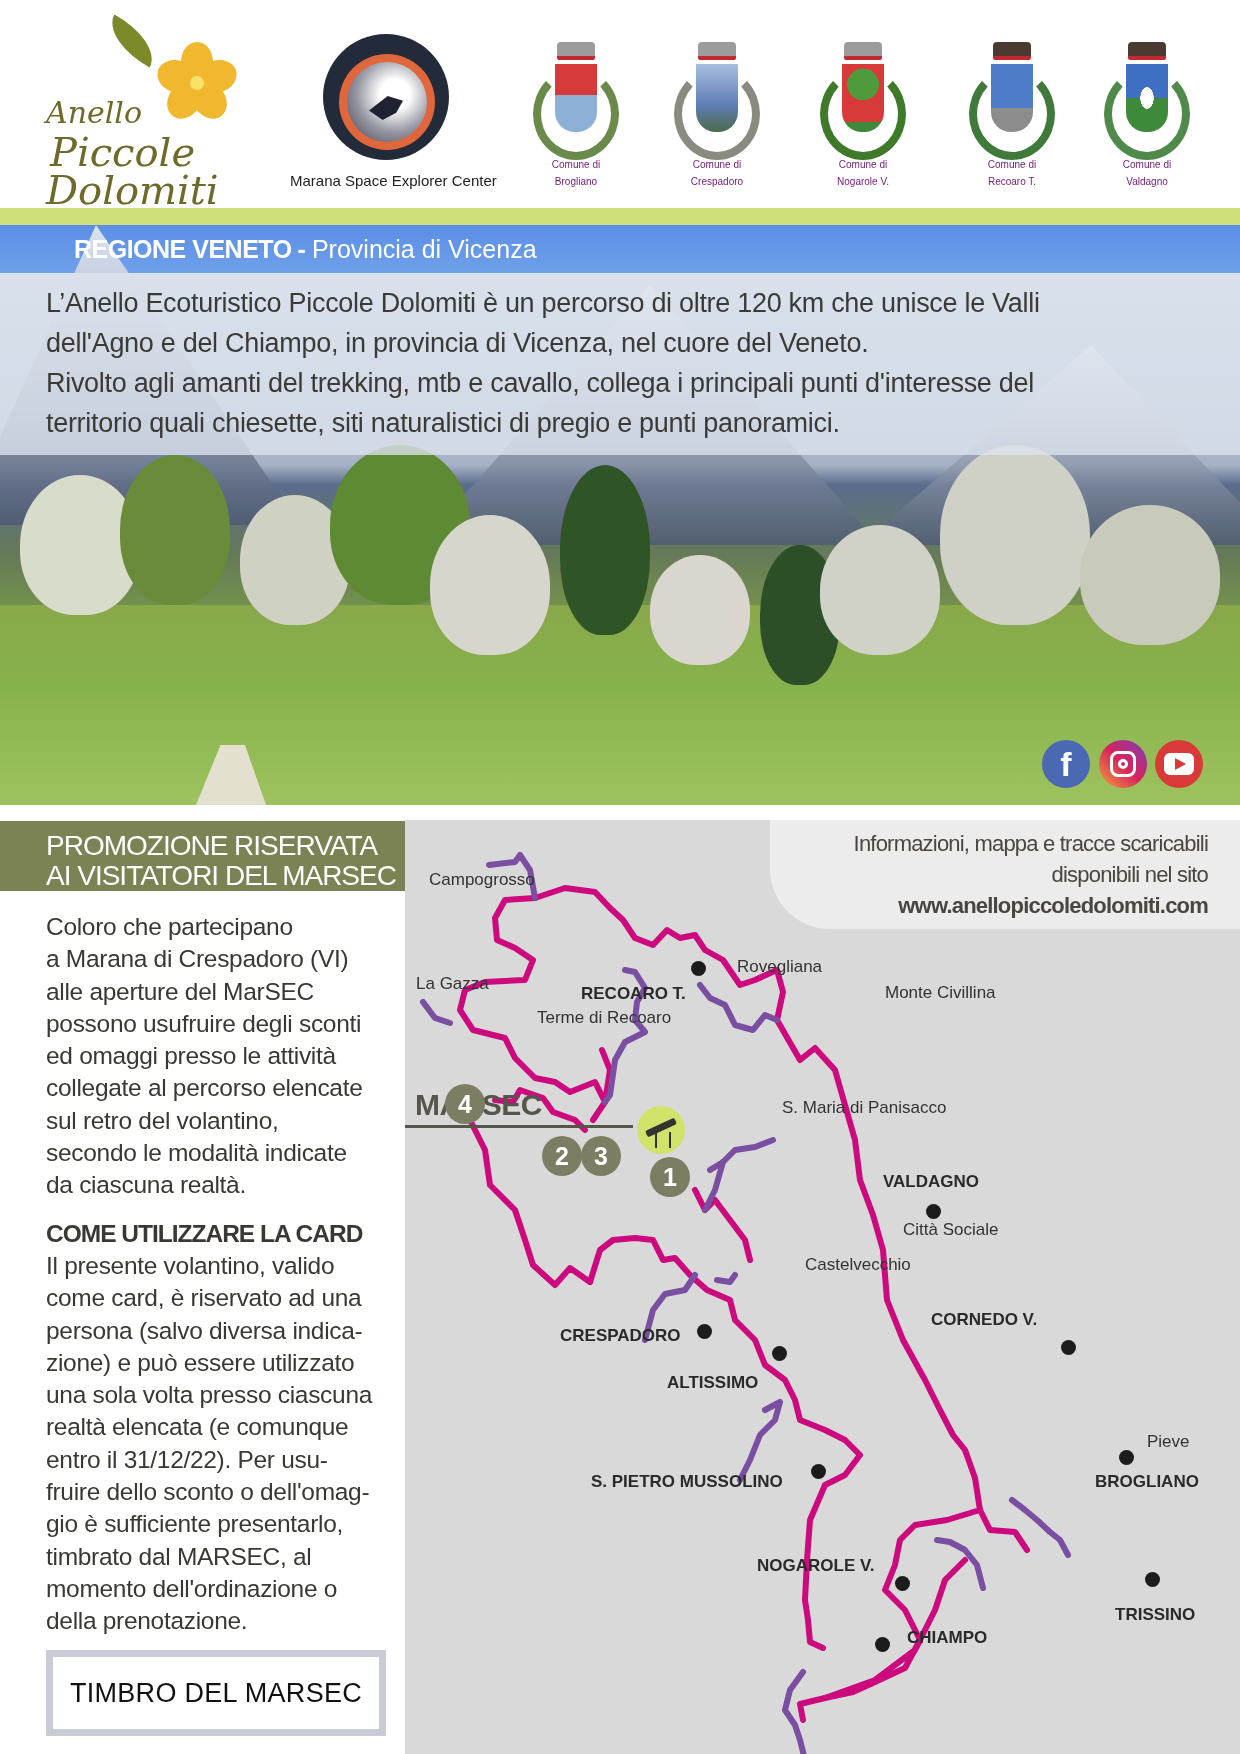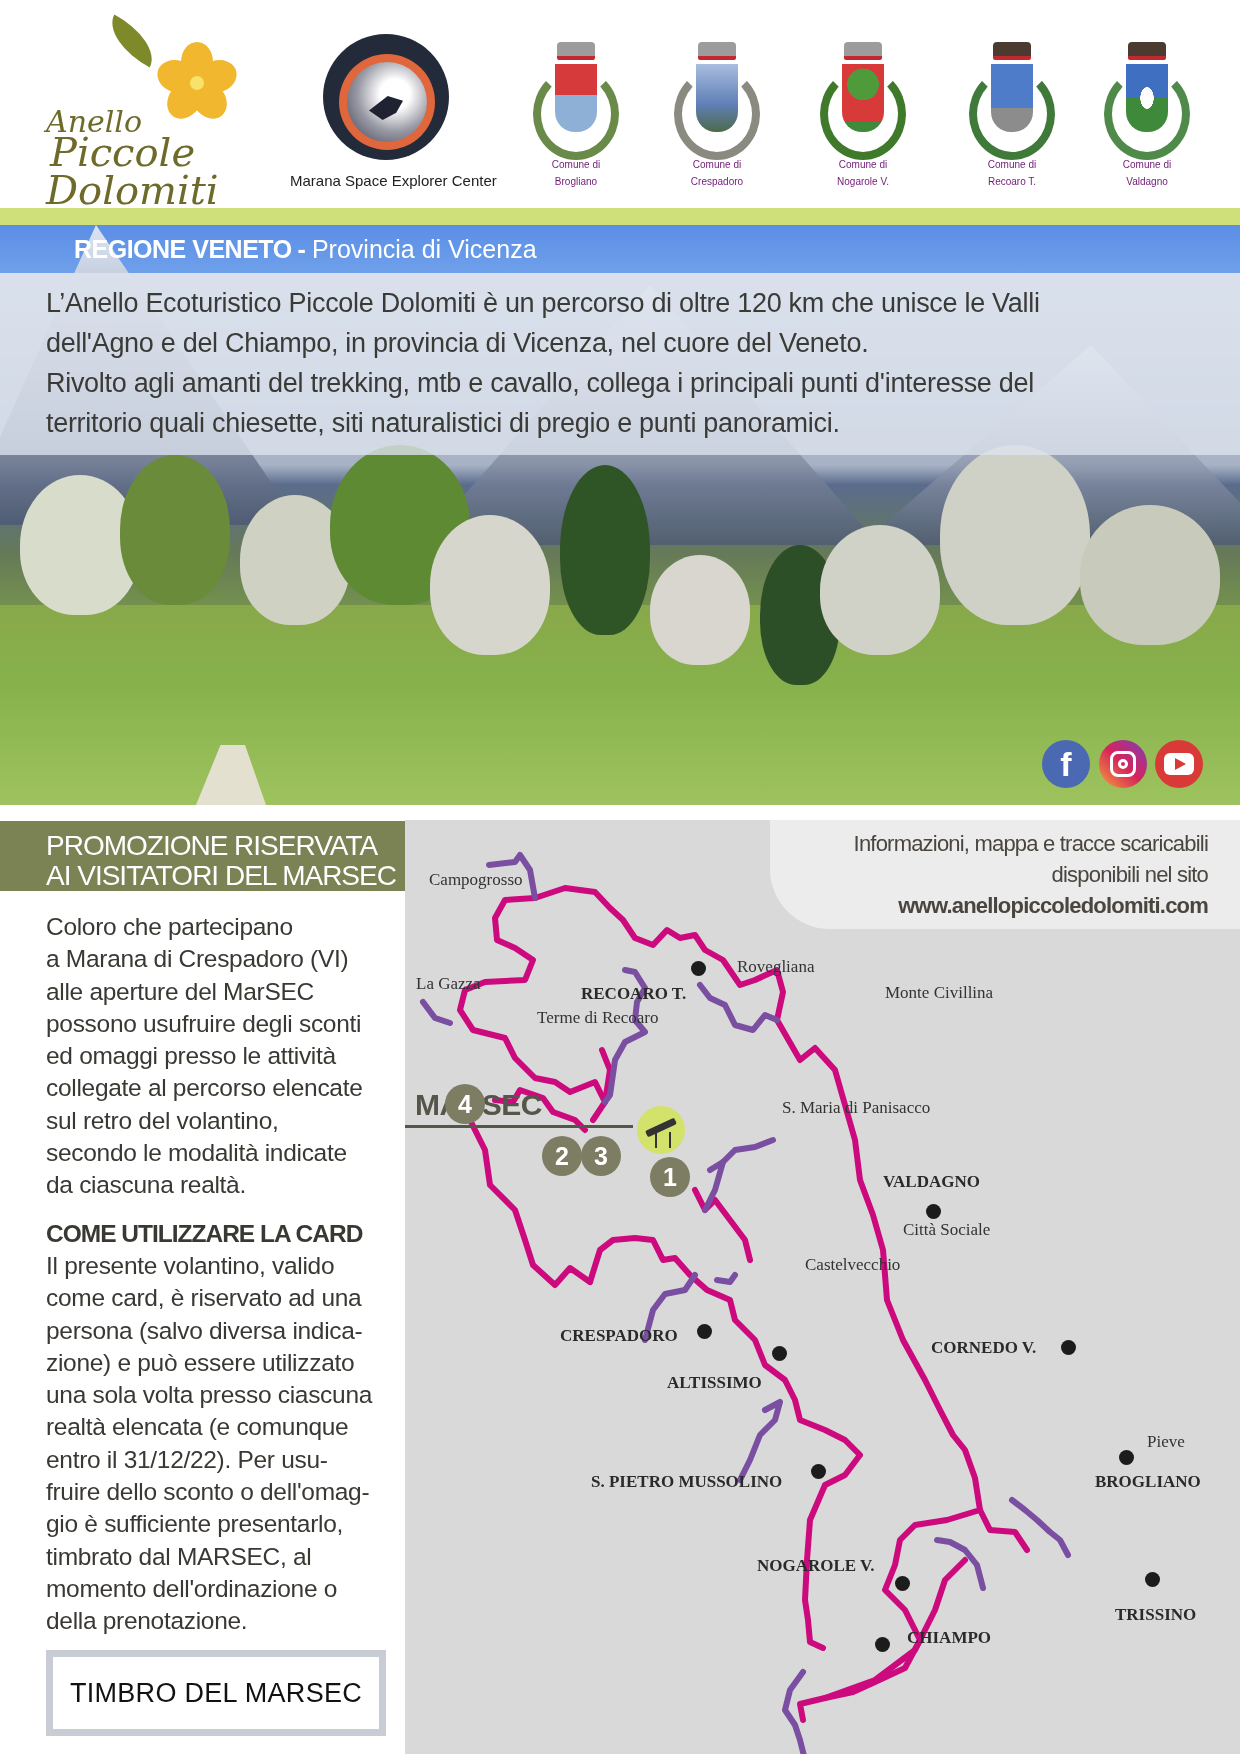--- a/index.html
+++ b/index.html
@@ -7,21 +7,21 @@
   body { position: relative; font-family: "Liberation Sans", "DejaVu Sans", sans-serif; color: #3b3a36; }
 
   
   .header { position: absolute; left: 0; top: 0; width: 1240px; height: 208px; background: #fff; }
   .logo-apd { position: absolute; left: 40px; top: 20px; width: 210px; height: 185px; }
   .logo-apd .leaf { position: absolute; left: 64px; top: 6px; width: 56px; height: 30px; background: #7e8a2a; border-radius: 0 100% 0 100%; transform: rotate(28deg); }
   .logo-apd .flower { position: absolute; left: 112px; top: 18px; width: 90px; height: 90px; }
   .logo-apd .petal { position: absolute; width: 32px; height: 40px; background: #f0b72f; border-radius: 50%; left: 29px; top: 4px; transform-origin: 16px 41px; }
   .logo-apd .center { position: absolute; left: 38px; top: 38px; width: 14px; height: 14px; border-radius: 50%; background: #f7e36a; }
   .logo-apd .word { position: absolute; left: 6px; font-family: "DejaVu Serif", serif; font-style: italic; color: #6e6a2a; line-height: 1; }
-  .logo-apd .w1 { top: 87px; font-size: 30px; }
+  .logo-apd .w1 { top: 78px; font-size: 30px; }
   .logo-apd .w2 { top: 112px; font-size: 40px; left: 10px; }
   .logo-apd .w3 { top: 150px; font-size: 40px; }
 
   .logo-marsec { position: absolute; left: 290px; top: 34px; width: 200px; height: 160px; text-align: center; }
   .marsec-disc { position: absolute; left: 33px; top: 0; width: 126px; height: 126px; border-radius: 50%; background: #232b3a; }
   .marsec-ring { position: absolute; left: 16px; top: 20px; width: 96px; height: 96px; border-radius: 50%; background: #e0663c; }
   .marsec-inner { position: absolute; left: 8px; top: 8px; width: 80px; height: 80px; border-radius: 50%; background: radial-gradient(circle at 60% 40%, #ffffff 0 22%, #9a9aa6 55%, #3c3e4c 100%); }
   .marsec-shuttle { position: absolute; left: 22px; top: 34px; width: 34px; height: 24px; background: #1f2230; clip-path: polygon(0 60%, 55% 0, 100% 20%, 80% 70%, 40% 100%); }
   .marsec-caption { position: absolute; left: 0; top: 138px; width: 200px; font-size: 15px; color: #222; white-space: nowrap; text-align: center; }
 
@@ -70,21 +70,21 @@
   .promo-body .line { display: block; white-space: nowrap; }
   .promo-body .gap { height: 16px; }
   .promo-body .head { font-weight: bold; letter-spacing: -1px; }
   .stamp-box { position: absolute; left: 46px; top: 845px; width 340px; width: 340px; height: 86px; border: 7px solid #c8cdd5; background: #fff; display: flex; align-items: center; justify-content: center; font-size: 27px; color: #111; letter-spacing: 0.3px; }
 
   
   .map { position: absolute; left: 405px; top: 820px; width: 835px; height: 934px; background: #d9d9d9; overflow: hidden; }
   .map svg.routes { position: absolute; left: 0; top: 0; width: 835px; height: 934px; }
   .info-bubble { position: absolute; left: 365px; top: 0; width: 480px; height: 109px; background: #ececec; border-radius: 0 0 0 60px; text-align: right; padding: 8px 42px 0 0; font-size: 22px; line-height: 31px; color: #4a463f; letter-spacing: -0.8px; }
   .info-bubble .url { font-weight: bold; }
-  .ml { position: absolute; font-size: 17px; color: #333; white-space: nowrap; font-family: Liberation Serif, serif; }
+  .ml { position: absolute; font-size: 17px; color: #333; white-space: nowrap; font-family: Liberation Sans, sans-serif; }
   .ml.town { font-weight: bold; color: #2a2a2a; font-size: 17px; }
   .dot { position: absolute; width: 15px; height: 15px; border-radius: 50%; background: #1c1c1c; }
   .num { position: absolute; width: 40px; height: 40px; border-radius: 50%; background: #7d7d63; color: #fff; font-weight: bold; font-size: 25px; display: flex; align-items: center; justify-content: center; font-family: "Liberation Sans", sans-serif; }
   .marsec-label { position: absolute; left: 10px; top: 268px; font-size: 30px; font-weight: bold; color: #56554a; letter-spacing: -0.5px; }
   .marsec-line { position: absolute; left: -2px; top: 305px; width: 230px; height: 3px; background: #56554a; }
   .telescope { position: absolute; left: 232px; top: 286px; width: 48px; height: 48px; border-radius: 50%; background: #d2e26a; }
   .telescope::before { content: ""; position: absolute; left: 8px; top: 18px; width: 32px; height: 7px; background: #333; transform: rotate(-25deg); border-radius: 2px; }
   .telescope::after { content: ""; position: absolute; left: 18px; top: 26px; width: 12px; height: 16px; border-left: 2px solid #333; border-right: 2px solid #333; }
 </style>
 </head>
@@ -284,21 +284,21 @@
   <span class="ml" style="left:480px; top:163px;">Monte Civillina</span>
   <span class="ml" style="left:377px; top:278px;">S. Maria di Panisacco</span>
   <span class="ml town" style="left:478px; top:352px;">VALDAGNO</span>
   <span class="dot" style="left:521px; top:384px;"></span>
   <span class="ml" style="left:498px; top:400px;">Città Sociale</span>
   <span class="ml" style="left:400px; top:435px;">Castelvecchio</span>
   <span class="dot" style="left:292px; top:504px;"></span>
   <span class="ml town" style="left:155px; top:506px;">CRESPADORO</span>
   <span class="dot" style="left:367px; top:526px;"></span>
   <span class="ml town" style="left:262px; top:553px;">ALTISSIMO</span>
-  <span class="ml town" style="left:526px; top:518px;">CORNEDO V.</span>
+  <span class="ml town" style="left:526px; top:490px;">CORNEDO V.</span>
   <span class="dot" style="left:656px; top:520px;"></span>
   <span class="ml" style="left:742px; top:612px;">Pieve</span>
   <span class="dot" style="left:714px; top:630px;"></span>
   <span class="ml town" style="left:690px; top:652px;">BROGLIANO</span>
   <span class="dot" style="left:406px; top:644px;"></span>
   <span class="ml town" style="left:186px; top:652px;">S. PIETRO MUSSOLINO</span>
   <span class="ml town" style="left:352px; top:736px;">NOGAROLE V.</span>
   <span class="dot" style="left:490px; top:756px;"></span>
   <span class="dot" style="left:470px; top:817px;"></span>
   <span class="ml town" style="left:502px; top:808px;">CHIAMPO</span>

